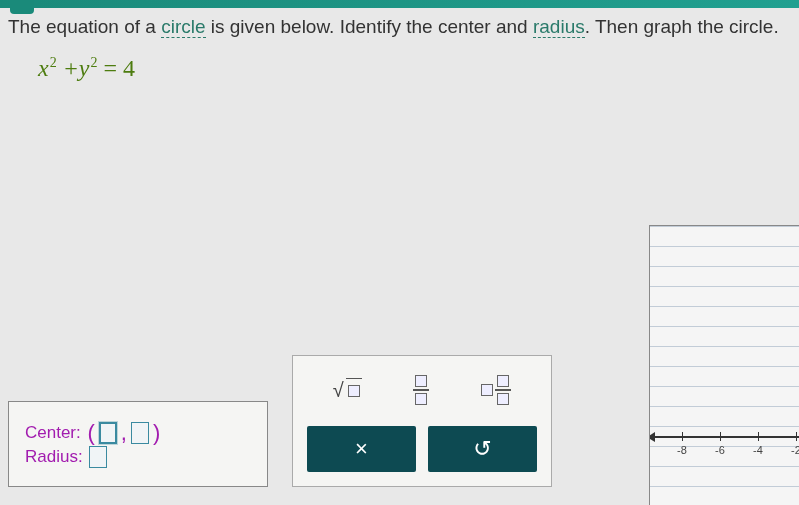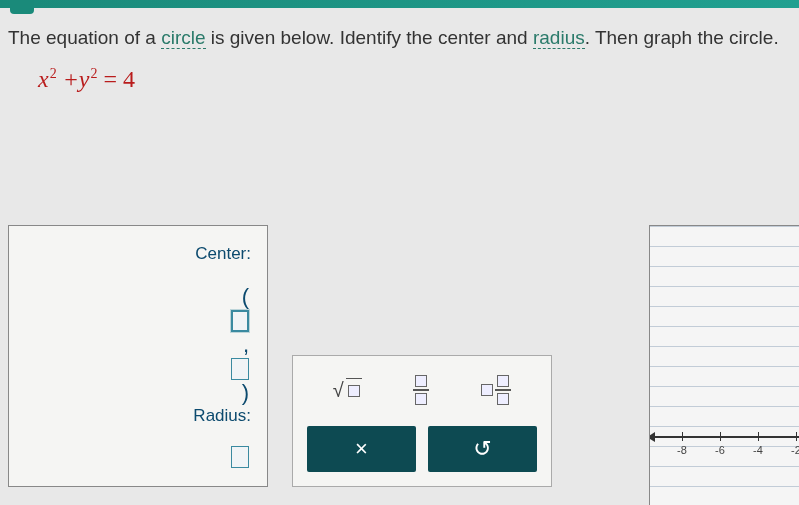--- a/index.html
+++ b/index.html
@@ -19,62 +19,61 @@
     .corner-tab {
       position: absolute;
       top: -2px;
       left: 10px;
       width: 24px;
       height: 16px;
       background: #1a8a7a;
       border-radius: 0 0 4px 4px;
     }
     .content {
-      padding: 17px 8px;
+      padding: 6px 8px;
       color: #3a3a3a;
     }
     .question {
       font-size: 19px;
       line-height: 1.4;
       color: #333;
     }
     .link {
       color: #2a7a6a;
       border-bottom: 1px dashed #2a7a6a;
       cursor: pointer;
     }
     .equation {
       font-family: 'Times New Roman', serif;
       font-style: italic;
       font-size: 24px;
       margin: 14px 0 0 30px;
-      color: #b91c1c;
+      color: #4d7c0f;
     }
     .equation sup { font-size: 14px; font-style: normal; margin-left: 1px;}
     .lower-area {
       position: absolute;
       bottom: 18px;
       left: 8px;
       right: 0;
       display: flex;
       align-items: flex-end;
       gap: 24px;
     }
     .answer-box {
       border: 1.5px solid #888;
       background: #f5f5f3;
       width: 260px;
       padding: 18px 16px;
     }
     .answer-row {
       display: flex;
-      align-items: flex-end;
+      align-items: center;
       font-size: 17px;
-      color: #0c4a6e;
-      flex-direction: column;
+      color: #a21caf;
     }
     .answer-row + .answer-row { }
     .paren { font-size: 22px; padding: 0 2px; }
     .input-slot {
       display: inline-block;
       width: 18px;
       height: 22px;
       border: 1.5px solid #3a8aa0;
       background: #f0f4f6;
       margin: 0 2px;

